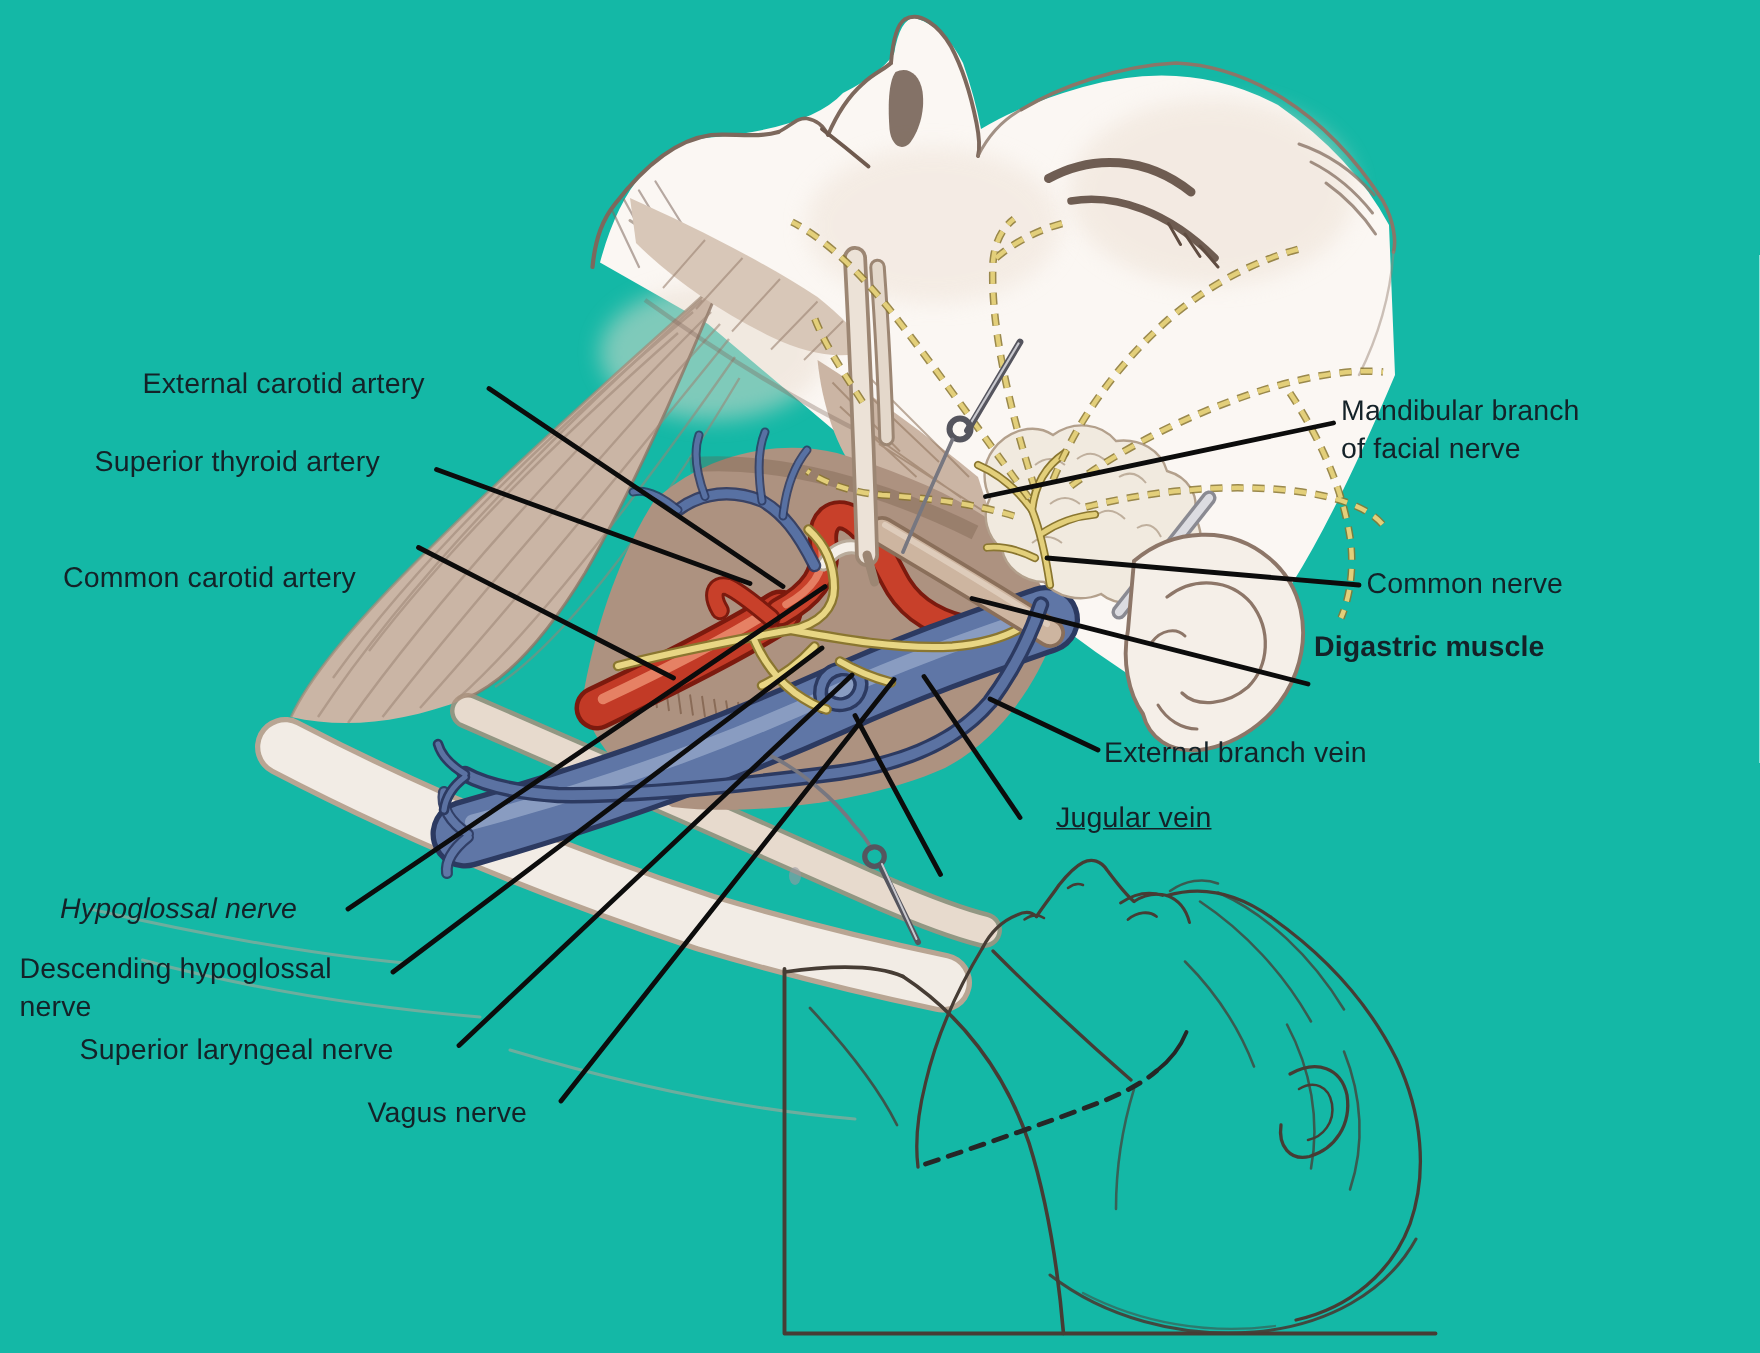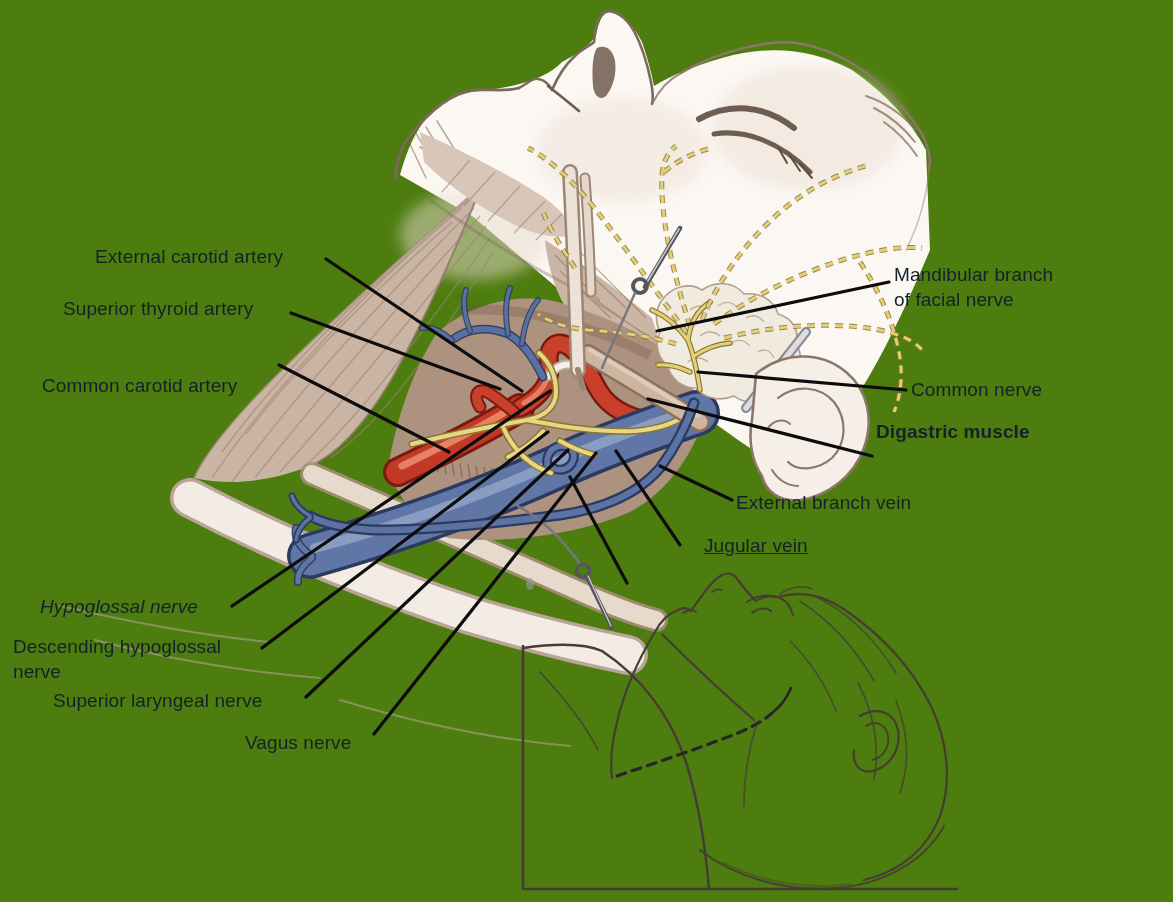--- a/index.html
+++ b/index.html
@@ -1,16 +1,16 @@
 <!DOCTYPE html>
 <html><head>
 <meta charset="utf-8">
 <style>
   html,body{margin:0;padding:0;background:#ffffff;}
-  .stage{position:relative;width:1173px;height:902px;background:#4d7c0f;overflow:hidden;
+  .stage{position:relative;width:1173px;height:902px;background:#14b8a6;overflow:hidden;
          font-family:"Liberation Sans", sans-serif;}
   .stage svg{position:absolute;left:0;top:0;}
   .label{position:absolute;font-size:19px;line-height:1.32;color:#142228;white-space:pre-line;
          letter-spacing:.1px;}
   #leaders{z-index:5;pointer-events:none;}
   #art{z-index:1;}
   .labels-layer{position:absolute;left:0;top:0;width:100%;height:100%;z-index:6;}
 </style>
 </head>
 <body>

